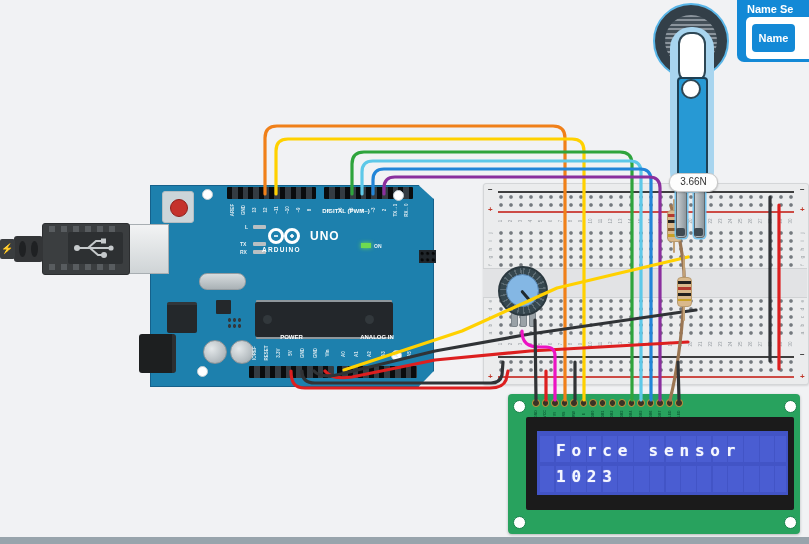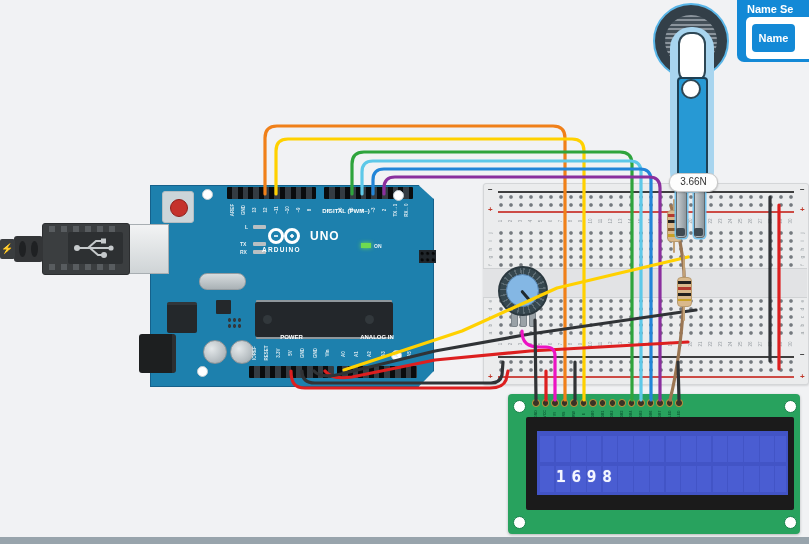--- a/index.html
+++ b/index.html
@@ -641,21 +641,22 @@
       <span>
         <b></b>
         <span class="pl">
           <i>LED</i>
         </span>
       </span>
     </div>
   <div class="abs bezel"></div>
   <div class="abs screen"></div>
   <div class="abs cells"></div>
-  <div class="abs lcdtext" style="left:556px;top:467px;">1698</div>
+  <div class="abs lcdtext" style="left:556px;top:441px;">Force sensor</div>
+  <div class="abs lcdtext" style="left:556px;top:467px;">1023</div>
 
   <div class="abs pot-leg" style="left:511px;top:312px;"></div>
   <div class="abs pot-leg" style="left:520px;top:312px;"></div>
   <div class="abs pot-leg" style="left:529px;top:312px;"></div>
   <div class="abs pot-ring" style="left:498px;top:266px;">
     <div class="abs pot-knob" style="left:6px;top:6px;">
       <div class="abs" style="left:17px;top:14px;width:3px;height:13px;background:#1e2a30;border-radius:2px;transform:rotate(-40deg);"></div>
     </div>
   </div>
 

